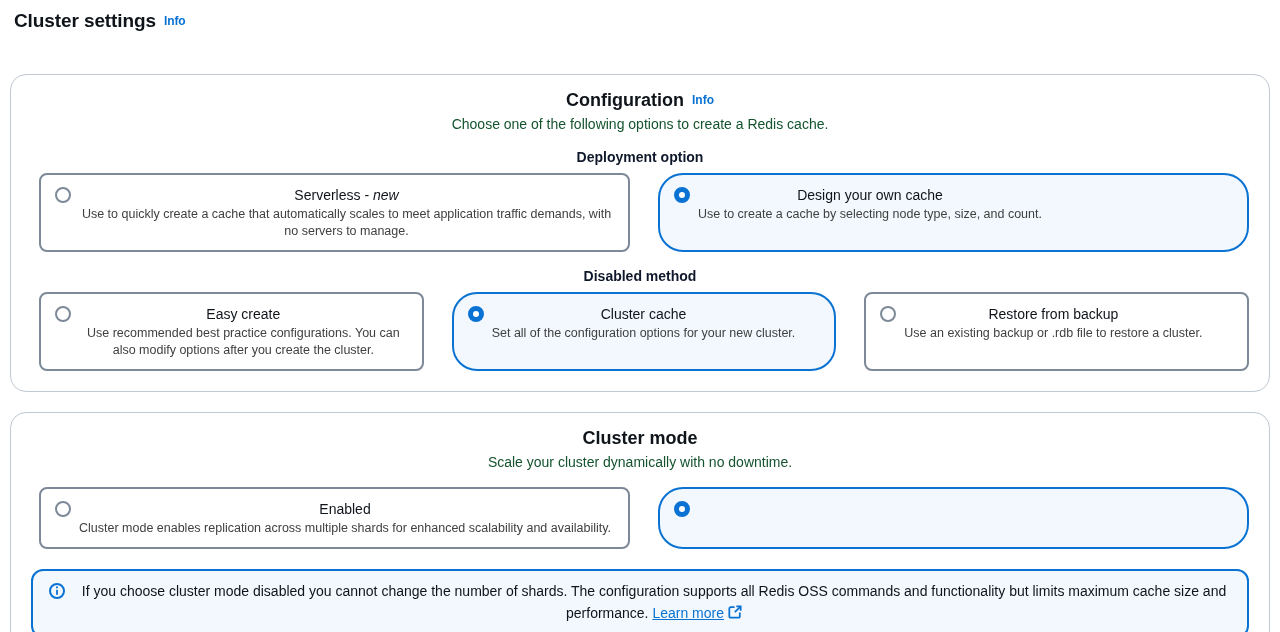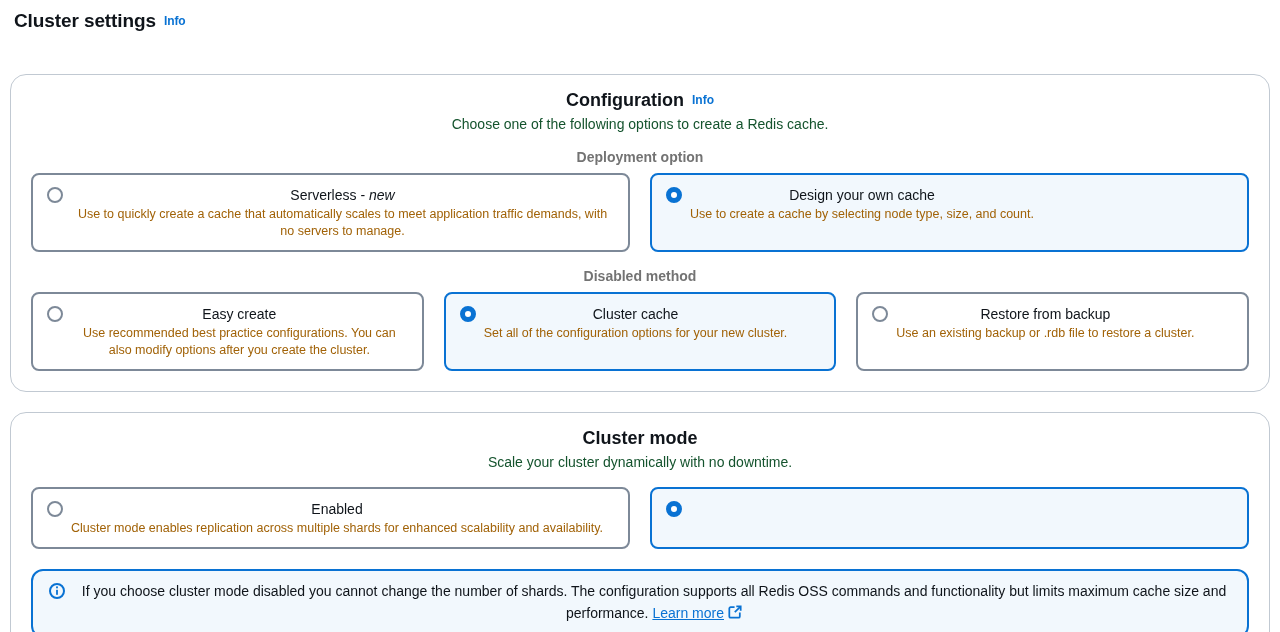--- a/index.html
+++ b/index.html
@@ -41,39 +41,41 @@
   }
   .section-desc {
     font-size: 14px;
     color: #14532d;
     margin-top: 4px;
     line-height: 18px;
   }
   .field-label {
     font-size: 14px;
     font-weight: 700;
-    color: #737373;
+    color: #0f172a;
     margin: 16px 0 8px 0;
   }
   .tiles { display: grid; gap: 20px; }
   .cols-2 { grid-template-columns: 1fr 1fr; }
   .cols-3 { grid-template-columns: 1fr 1fr 1fr; }
   .tile {
     display: flex;
     align-items: flex-start;
     gap: 8px;
     border: 2px solid #7d8998;
     border-radius: 8px;
     background: #fff;
     padding: 10px 14px;
     cursor: pointer;
+    margin-left: 8px;
   }
   .tile.selected {
     border-color: #0972d3;
     background: #f2f8fd;
+    border-radius: 25px;
   }
   .radio {
     flex: none;
     width: 16px;
     height: 16px;
     border-radius: 50%;
     border: 2px solid #7d8998;
     background: #fff;
     margin-top: 2px;
   }
@@ -82,21 +84,21 @@
   }
   .tile-title {
     font-size: 14px;
     line-height: 20px;
     color: #0f141a;
   }
   .tile-title em { font-style: italic; }
   .tile-desc {
     font-size: 12.5px;
     line-height: 17px;
-    color: #a16207;
+    color: #404040;
     margin-top: 1px;
   }
   .alert {
     margin-top: 20px;
     border: 2px solid #0972d3;
     border-radius: 12px;
     background: #f2f8fd;
     padding: 9px 16px 11px 16px;
     display: flex;
     gap: 12px;

